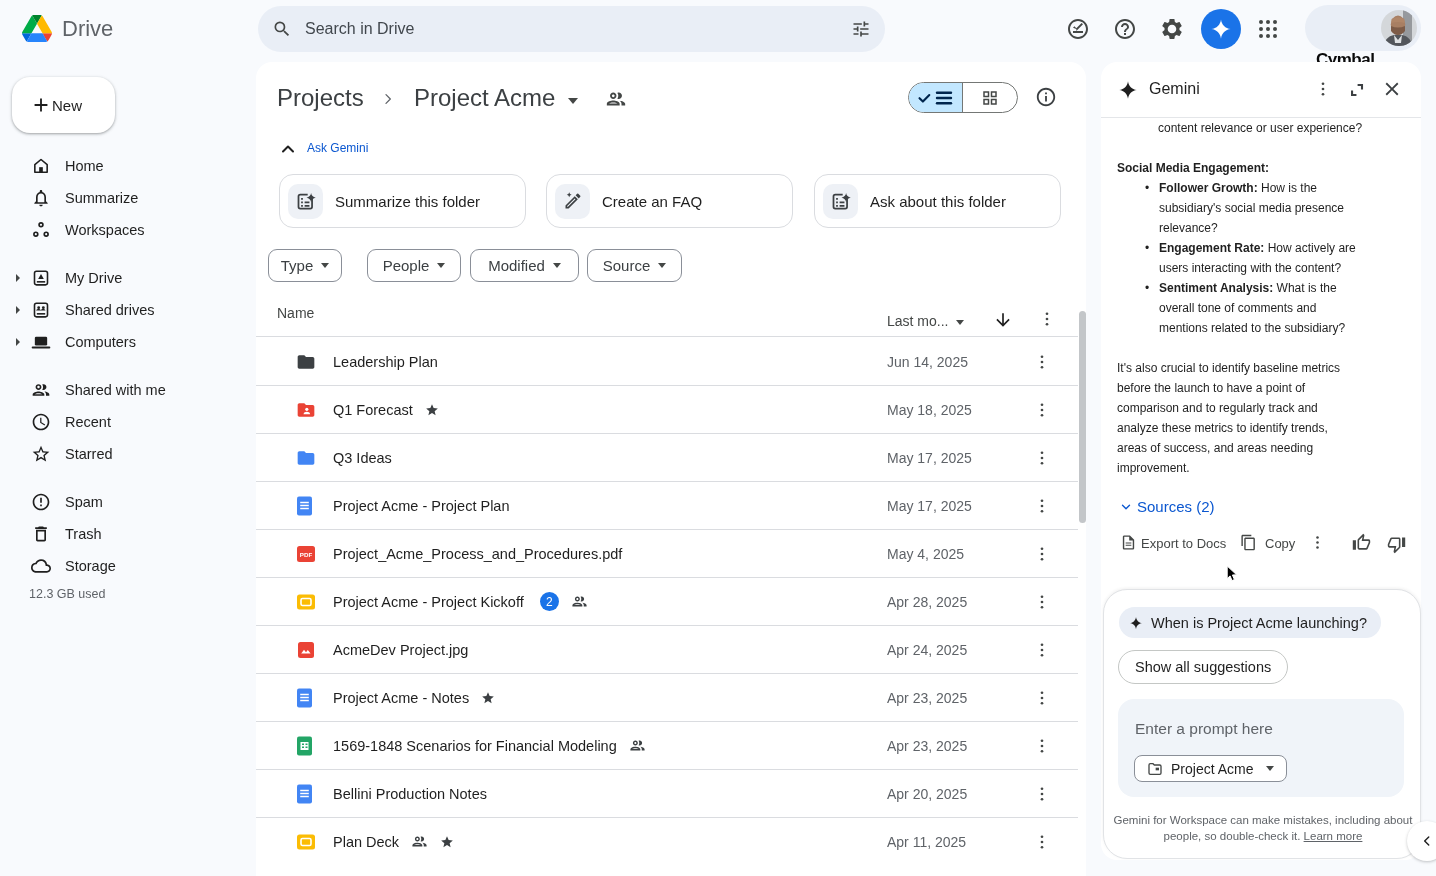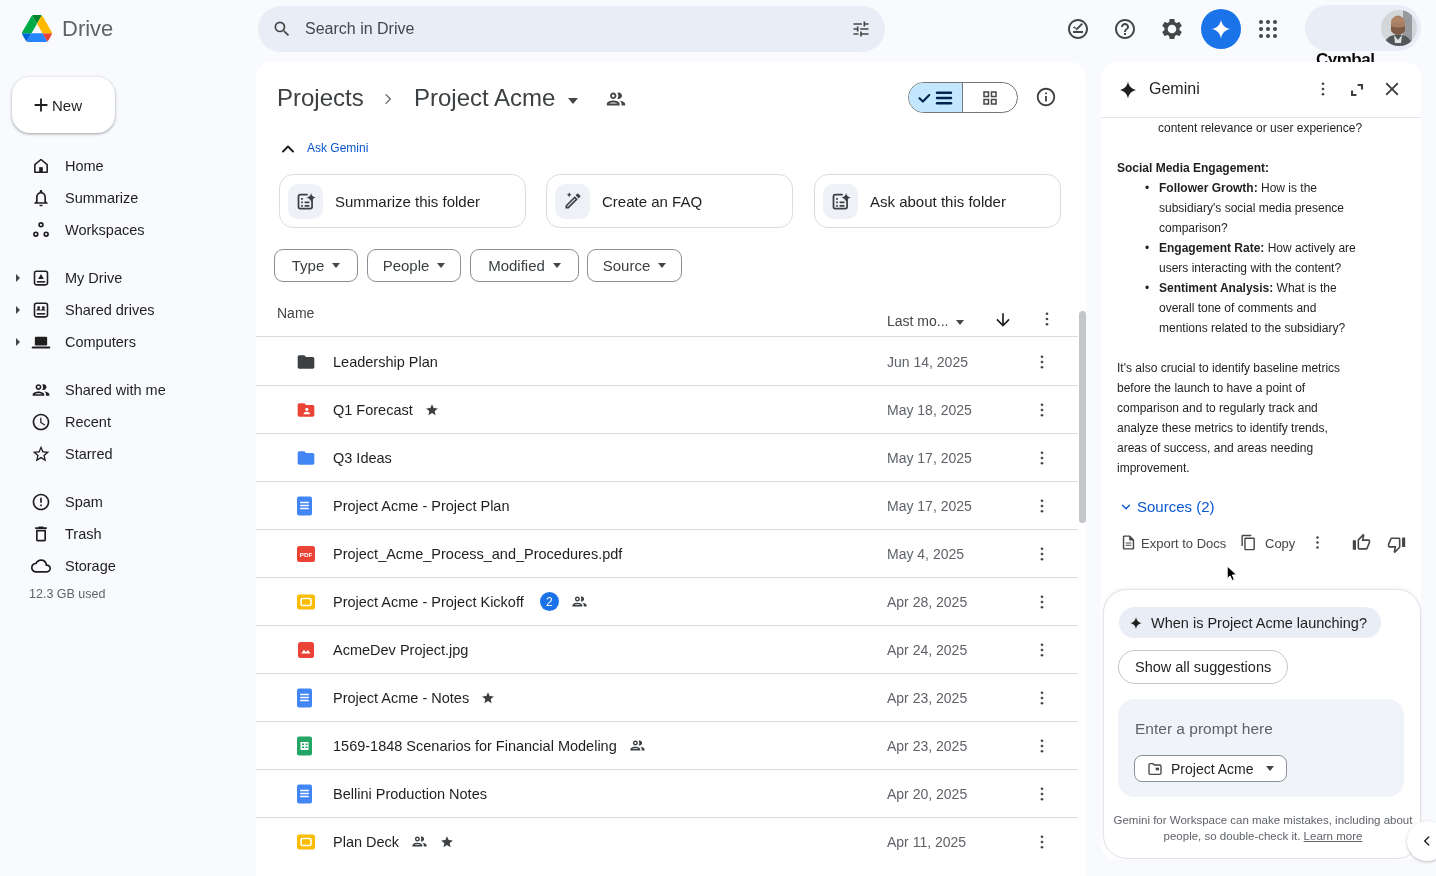--- a/index.html
+++ b/index.html
@@ -317,21 +317,21 @@
             <rect x="7" y="12" width="2" height="2"></rect>
             <rect x="7" y="16" width="2" height="2"></rect>
             <rect x="11" y="12" width="5.5" height="2"></rect>
             <rect x="11" y="16" width="5.5" height="2"></rect>
             <path d="M19 2.4c.33 2.85 2.4 4.92 5.25 5.25-2.85.33-4.92 2.4-5.25 5.25-.33-2.85-2.4-4.92-5.25-5.25 2.85-.33 4.92-2.4 5.25-5.25z" transform="translate(-0.6,0)"></path>
           </g>
         </svg>
       </div>
 <span class="ctxt">Ask about this folder</span>
 </div>
-<div class="chip" style="left:18px; width:84px">Type<div class="dn"></div></div>
+<div class="chip" style="left:12px; width:74px">Type<div class="dn"></div></div>
 <div class="chip" style="left:111px; width:94px">People<div class="dn"></div></div>
 <div class="chip" style="left:214px; width:109px">Modified<div class="dn"></div></div>
 <div class="chip" style="left:331px; width:95px">Source<div class="dn"></div></div>
 <div id="thead">
 <span style="left:21px; top:-3px">Name</span>
 <span style="left:631px; top:5px">Last mo...</span>
 <div style="left:700px; top:12px; width:0; height:0; border-left:4.5px solid transparent; border-right:4.5px solid transparent; border-top:5px solid #444746;"></div>
 <svg style="left:737px; top:2px" width="20" height="20" viewBox="0 0 24 24" fill="#1f1f1f">
         <path d="M20 12l-1.41-1.41L13 16.17V4h-2v12.17l-5.58-5.59L4 12l8 8 8-8z"></path>
       </svg>
@@ -555,21 +555,21 @@
 <svg style="left:280px; top:16px" width="22" height="22" viewBox="0 0 24 24" fill="#3c4043">
       <path d="M19 6.41 17.59 5 12 10.59 6.41 5 5 6.41 10.59 12 5 17.59 6.41 19 12 13.41 17.59 19 19 17.59 13.41 12z"></path>
     </svg>
 <div id="ghead-div"></div>
 <div id="gbody">
 <span class="gl" style="left:57px; top:56px">content relevance or user experience?</span>
 <span class="gl" style="left:16px; top:96px"><b>Social Media Engagement:</b></span>
 <span class="gl" style="left:44px; top:116px">•</span>
 <span class="gl" style="left:58px; top:116px"><b>Follower Growth:</b> How is the</span>
 <span class="gl" style="left:58px; top:136px">subsidiary's social media presence</span>
-<span class="gl" style="left:58px; top:156px">comparison?</span>
+<span class="gl" style="left:58px; top:156px">relevance?</span>
 <span class="gl" style="left:44px; top:176px">•</span>
 <span class="gl" style="left:58px; top:176px"><b>Engagement Rate:</b> How actively are</span>
 <span class="gl" style="left:58px; top:196px">users interacting with the content?</span>
 <span class="gl" style="left:44px; top:216px">•</span>
 <span class="gl" style="left:58px; top:216px"><b>Sentiment Analysis:</b> What is the</span>
 <span class="gl" style="left:58px; top:236px">overall tone of comments and</span>
 <span class="gl" style="left:58px; top:256px">mentions related to the subsidiary?</span>
 <span class="gl" style="left:16px; top:296px">It's also crucial to identify baseline metrics</span>
 <span class="gl" style="left:16px; top:316px">before the launch to have a point of</span>
 <span class="gl" style="left:16px; top:336px">comparison and to regularly track and</span>

